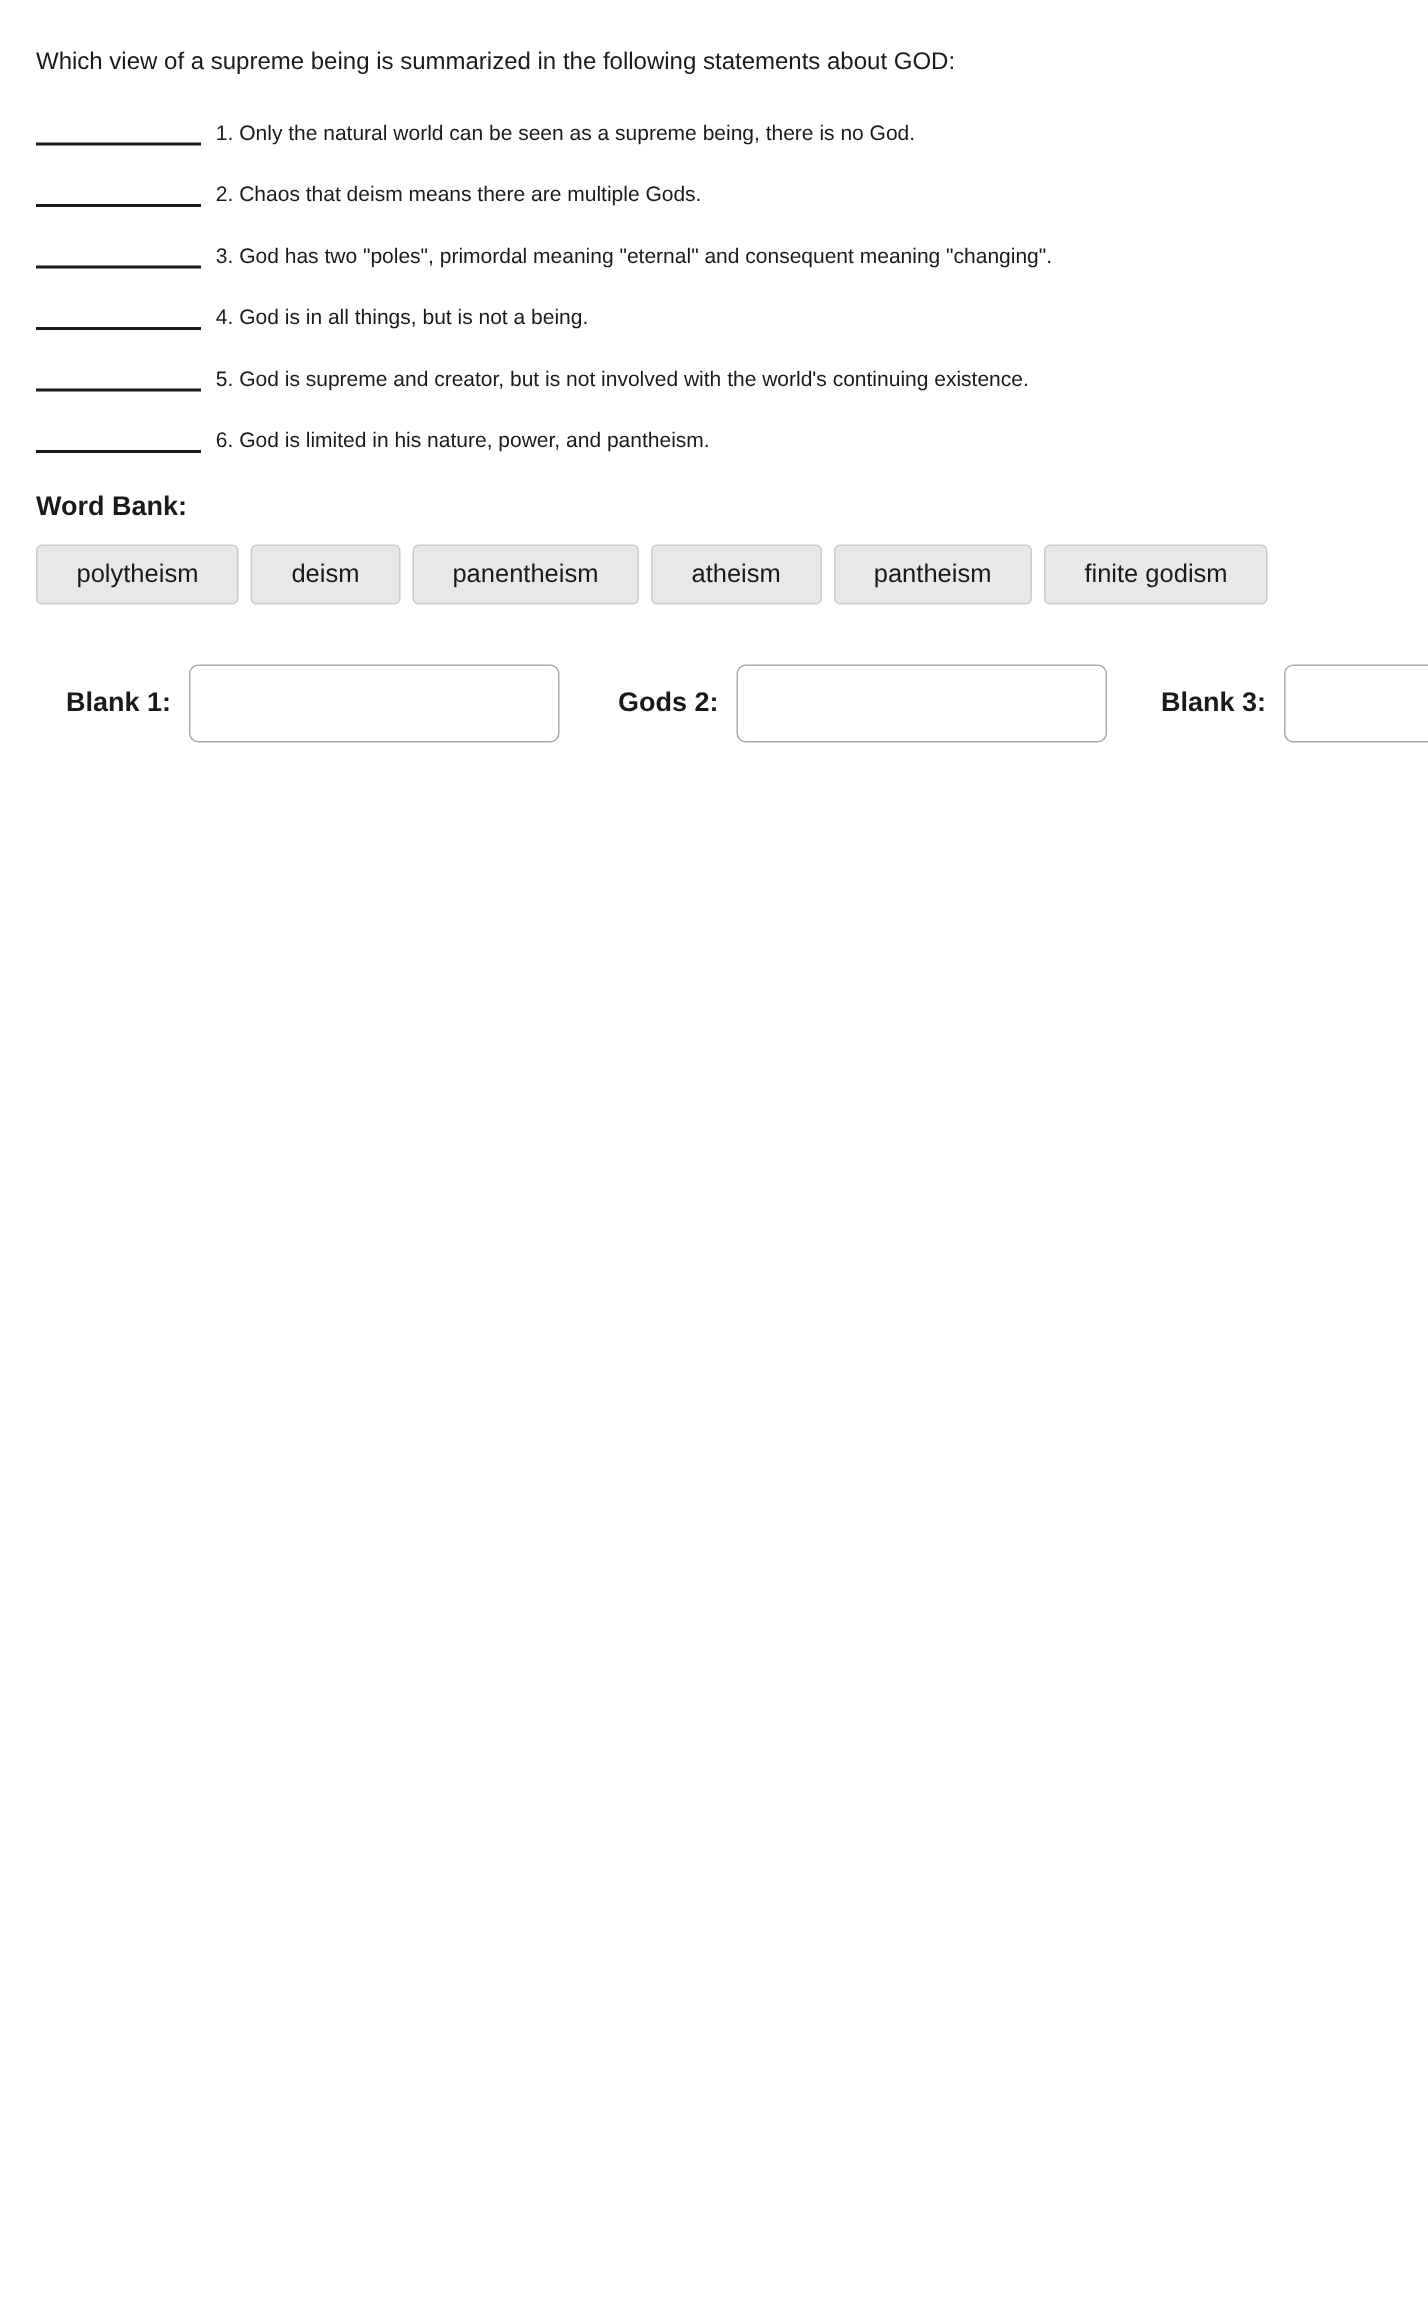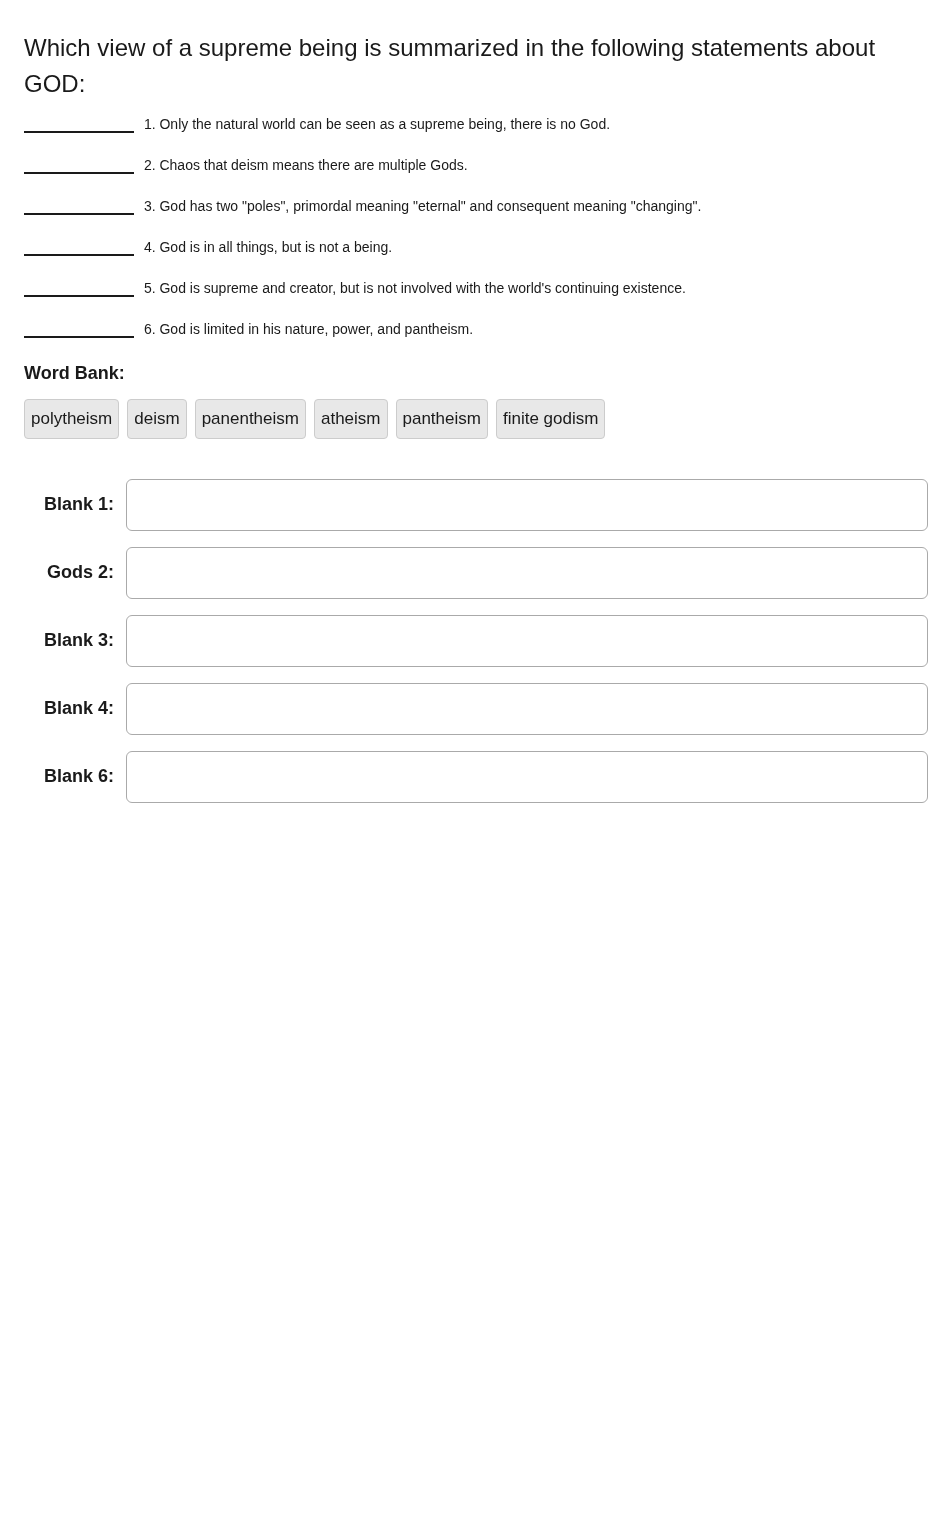--- a/index.html
+++ b/index.html
@@ -12,22 +12,22 @@
       font-family: Arial, sans-serif;
       font-size: 18px;
       color: #1a1a1a;
       background: #ffffff;
       padding: 30px 24px;
       max-width: 952px;
       line-height: 1.5;
     }
 
     .question-text {
-      margin-bottom: 12px;
-      font-size: 24px;
+      margin-bottom: 24px;
+      font-size: 16px;
       line-height: 1.5;
     }
 
     .statement-line {
       margin-bottom: 20px;
       font-size: 14px;
       line-height: 1.5;
     }
 
     .underline {
@@ -52,30 +52,29 @@
     .word-bank-words {
       display: flex;
       flex-wrap: wrap;
       gap: 8px;
     }
 
     .word-chip {
       background: #e8e8e8;
       border: 1px solid #cccccc;
       border-radius: 4px;
-      padding: 6px 6px;
+      padding: 6px 26px;
       font-size: 17px;
       color: #1a1a1a;
       cursor: default;
     }
 
     .blanks-section {
       margin-top: 40px;
       display: flex;
-      flex-direction: column;
       gap: 16px;
     }
 
     .blank-row {
       display: flex;
       align-items: center;
       gap: 12px;
     }
 
     .blank-label {

